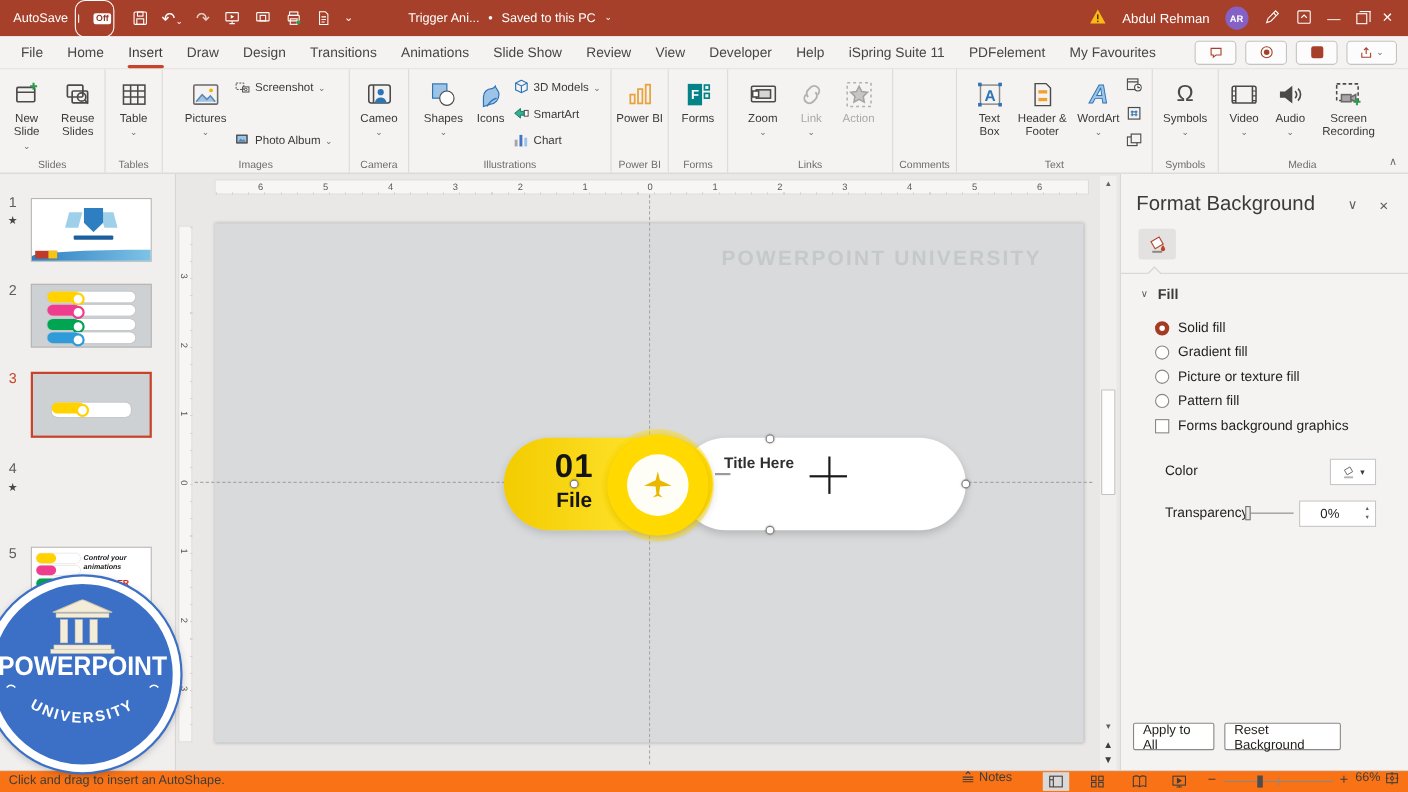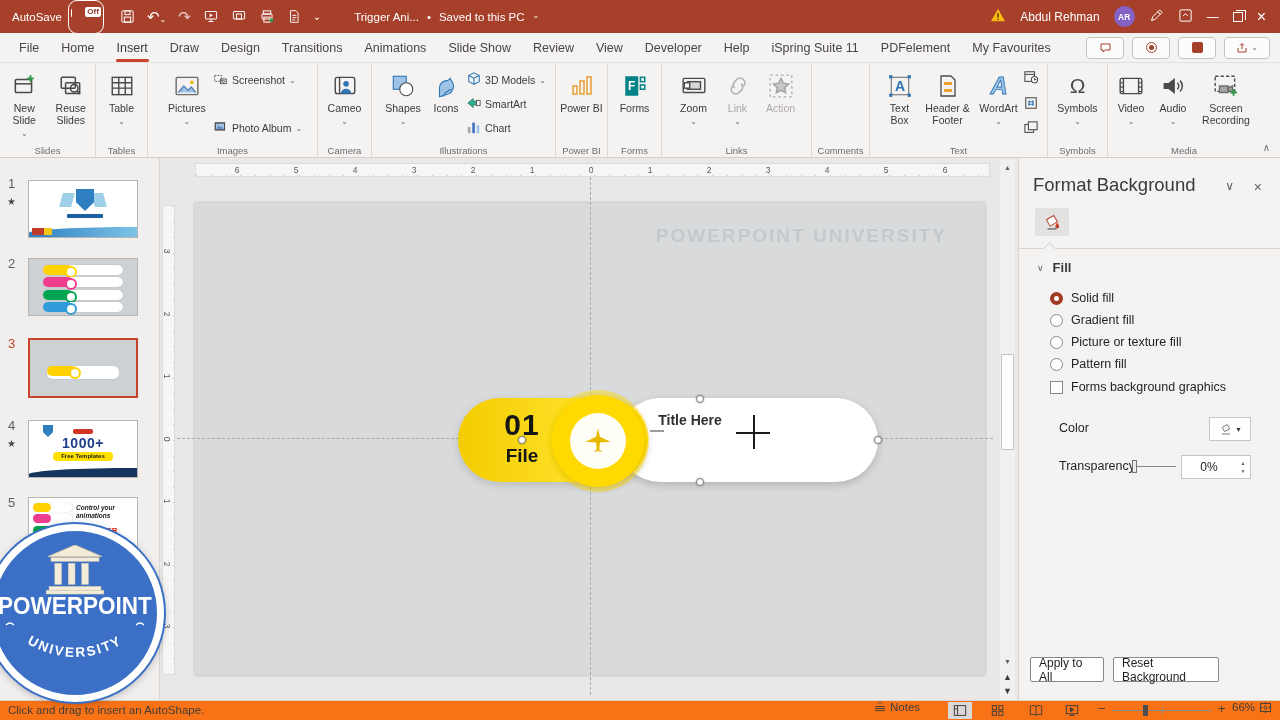--- a/index.html
+++ b/index.html
@@ -3,26 +3,26 @@
 <meta charset="utf-8">
 <style>
   * { box-sizing: border-box; margin: 0; padding: 0; }
   html,body { width:1280px; height:720px; overflow:hidden; }
   body { font-family:"Liberation Sans","DejaVu Sans",sans-serif; position:relative; background:#e9e8e7; font-size:12px; color:#3b3a39; }
 
   
   .titlebar { position:absolute; left:0; top:0; width:1280px; height:33px; background:#a6402a; color:#fff; display:flex; align-items:center; }
   .tb-left { display:flex; align-items:center; gap:10px; padding-left:12px; }
   .autosave { display:flex; align-items:center; gap:6px; font-size:11.5px; }
-  .toggle { width:36px; height:15px; border:1.5px solid #fff; border-radius:9px; display:flex; align-items:flex-end; gap:14px; padding:16px 2px; }
+  .toggle { width:36px; height:15px; border:1.5px solid #fff; border-radius:9px; display:flex; align-items:center; gap:14px; padding:16px 2px; }
   .toggle .knob { width:8px; height:8px; background:#fff; border-radius:50%; }
   .toggle .state { background:#fff; color:#8a3a28; font-size:8px; font-weight:700; border-radius:2px; padding:0 2px; line-height:10px; }
   .qat { display:flex; align-items:center; gap:12px; margin-left:6px; }
   .qat svg { display:block; }
-  .doc-cluster { display:flex; align-items:flex-start; gap:8px; margin-left:23px; font-size:11.5px; white-space:nowrap; }
+  .doc-cluster { display:flex; align-items:flex-start; gap:8px; margin-left:40px; font-size:11.5px; white-space:nowrap; }
   .searchbox { position:absolute; left:588px; top:5px; width:292px; height:23px; background:#efc7b9; border-radius:4px; display:flex; align-items:center; gap:8px; padding-left:14px; color:#43302a; font-size:11.5px; }
   .tb-right { position:absolute; right:0; top:0; height:33px; display:flex; align-items:center; gap:14px; padding-right:14px; }
   .avatar { width:21px; height:21px; border-radius:50%; background:#8661c5; color:#fff; font-size:8.5px; font-weight:700; display:flex; align-items:center; justify-content:center; }
   .win-restore { width:10px; height:10px; border:1px solid #fff; position:relative; }
   .win-restore::before { content:""; position:absolute; left:2px; top:-3px; width:9px; height:9px; border:1px solid #fff; border-bottom:none; border-left:none; }
   .tb-close { font-size:16px; line-height:16px; }
 
   
   .tabrow { position:absolute; left:0; top:33px; width:1280px; height:30px; background:#f5f3f2; display:flex; align-items:center; padding-left:8px; border-bottom:1px solid #e3e1df; }
   .tab { padding:0 11px; font-size:12.5px; color:#484644; height:30px; line-height:30px; position:relative; white-space:nowrap; }
@@ -604,27 +604,20 @@
     </div>
   </div>
 
   <span class="snum" style="top:178px; color:#c9432a">3</span>
   <div class="thumb gray-thumb sel" style="top:180px; height:60px">
     <div class="pillrow" style="--pc:#ffd200; width:72px; height:13px; margin-top:26px"></div>
   </div>
 
   <span class="snum" style="top:260px">4</span>
   <span class="sstar" style="top:280px">★</span>
-  <div class="thumb" style="top:262px">
-    <div class="t4-shield"></div>
-    <div class="t4-more"></div>
-    <div class="t4-big">1000+</div>
-    <div class="t4-band">Free Templates</div>
-    <div class="t4-wave"></div>
-  </div>
 
   <span class="snum" style="top:337px">5</span>
   <div class="thumb" style="top:339px">
     <div style="position:absolute; left:0; top:2px">
       <div class="t5-pill" style="--pc:#ffd200"></div>
       <div class="t5-pill" style="--pc:#ee3d8f"></div>
       <div class="t5-pill" style="--pc:#00a551"></div>
     </div>
     <div class="t5-text">Control your animations</div>
     <div class="t5-w1">TRIGGER</div>

